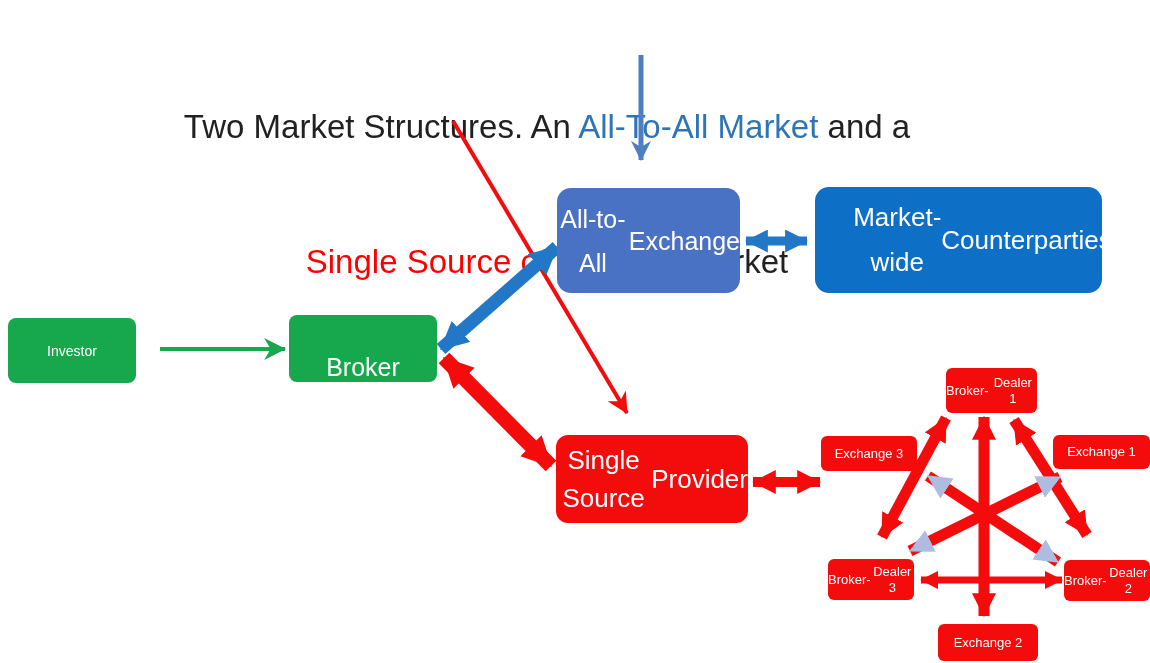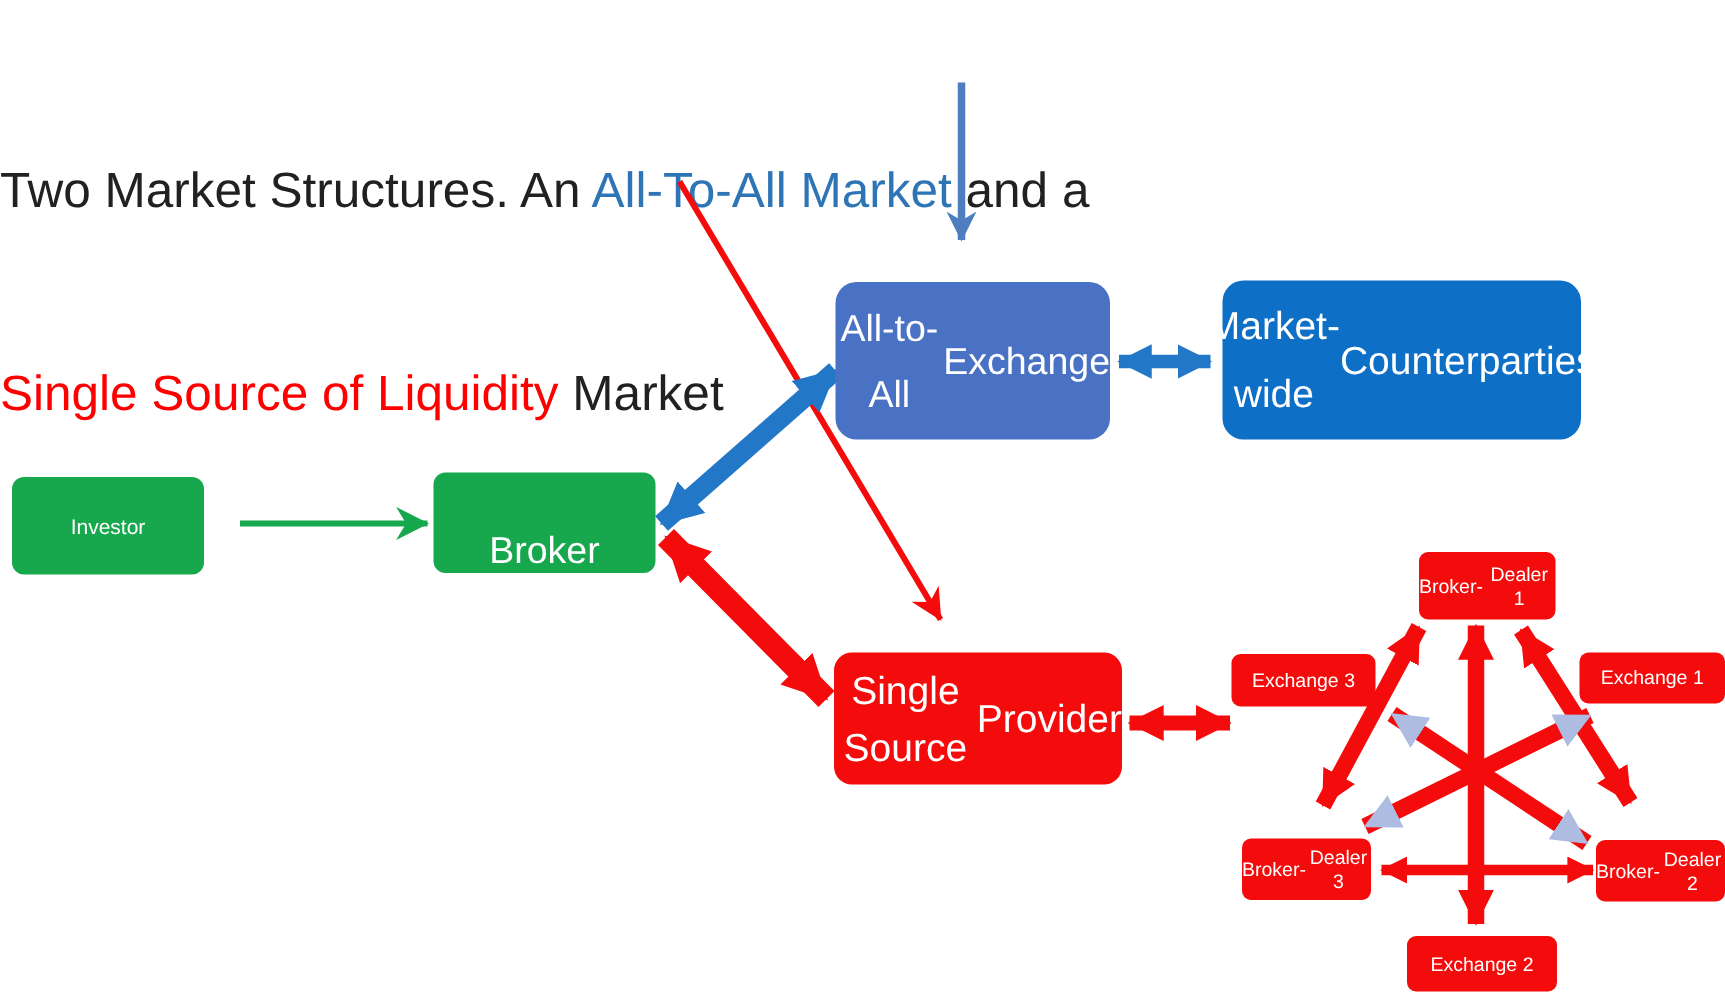--- a/index.html
+++ b/index.html
@@ -2,21 +2,21 @@
 <html style="--green: #17a74d; --red: #f40b0b; --slate-blue: #4a72c4; --bright-blue: #0d6fc5; --arrow-blue: #2277c6; --steel-blue: #4d7ec0; --light-head: #afbce2; --title-blue: #2e75b6; --title-red: #ff0000;"><head>
 <meta charset="utf-8">
 <style>
   html,body{margin:0;padding:0;background:#fff;}
   .stage{
     position:relative;width:1150px;height:663px;background:#fff;
     font-family:"Liberation Sans",sans-serif;overflow:hidden;
   }
   
   .title{
-    position:absolute;left:0;top:14px;width:1094px;text-align:left;
+    position:absolute;left:0;top:14px;width:1094px;text-align:center;
     font-size:33px;line-height:45px;color:#212121;font-weight:400;z-index:1;
     white-space:pre-wrap;
   }
   .t-blue{color:var(--title-blue,#2e75b6);}
   .t-red{color:var(--title-red,#ff0000);}
   
   .arrows{position:absolute;left:0;top:0;z-index:5;}
   .ln-green{stroke:var(--green,#17a74d);}
   .ln-blue{stroke:var(--arrow-blue,#2277c6);}
   .ln-steel{stroke:var(--steel-blue,#4d7ec0);}
@@ -32,21 +32,21 @@
     justify-content:center;color:#fff;text-align:center;z-index:10;
   }
   .box-green{background:var(--green,#17a74d);border-radius:8px;}
   .box-slate{background:var(--slate-blue,#4a72c4);border-radius:14px;}
   .box-blue{background:var(--bright-blue,#0d6fc5);border-radius:14px;}
   .box-red{background:var(--red,#f40b0b);border-radius:12px;}
   .box-red-sm{background:var(--red,#f40b0b);border-radius:6px;}
   #investor{left:8px;top:318px;width:128px;height:65px;font-size:14px;}
   #broker{left:289px;top:315px;width:148px;height:67px;font-size:25px;align-items:flex-end;}
   #a2a{left:557px;top:188px;width:183px;height:105px;font-size:25px;line-height:44px;}
-  #mwc{left:815px;top:187px;width:239px;height:106px;font-size:26px;line-height:45px;}
+  #mwc{left:815px;top:187px;width:239px;height:106px;font-size:26px;line-height:45px;padding-left:48px;}
   #ssp{left:556px;top:435px;width:192px;height:88px;font-size:26px;line-height:38px;}
   .sm{font-size:13px;line-height:16px;}
   #bd1{left:946px;top:368px;width:91px;height:45px;}
   #ex3{left:821px;top:436px;width:96px;height:35px;}
   #ex1{left:1053px;top:435px;width:97px;height:34px;}
   #bd3{left:828px;top:559px;width:86px;height:41px;}
   #bd2{left:1064px;top:560px;width:86px;height:41px;}
   #ex2{left:938px;top:624px;width:100px;height:37px;justify-content:center;}
 </style>
 </head>

